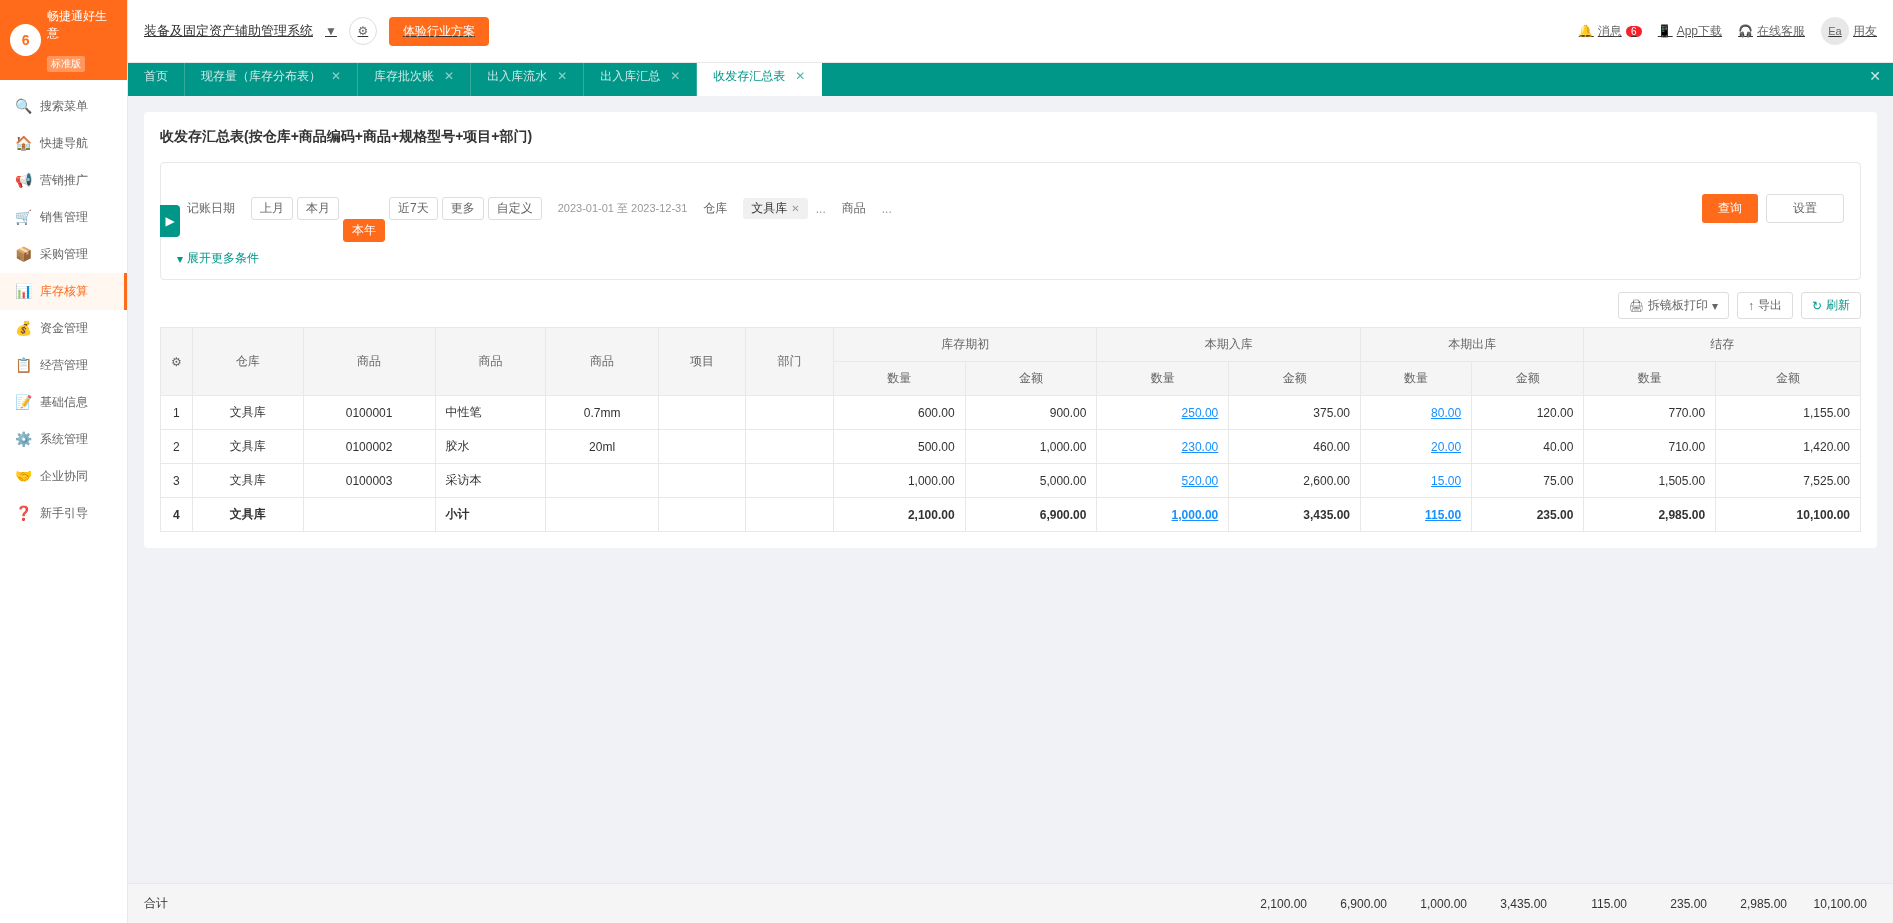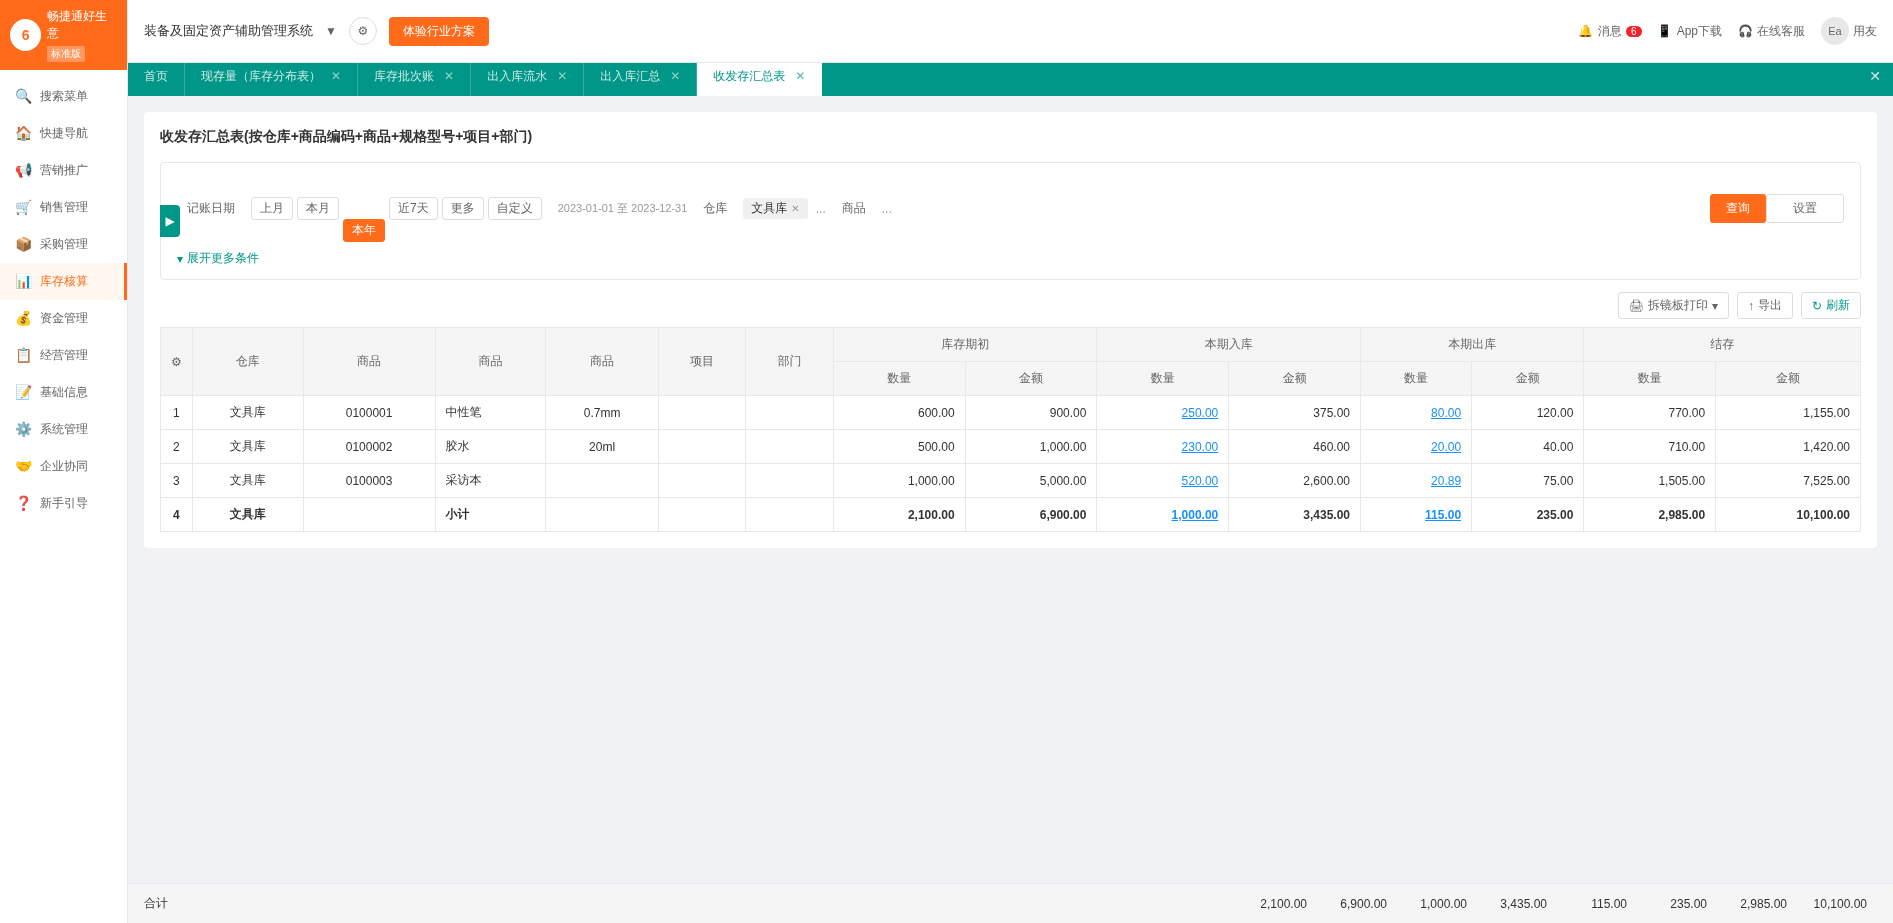--- a/index.html
+++ b/index.html
@@ -14,35 +14,35 @@
     .sidebar-logo {
       background: #ff6b1a; padding: 8px 10px; display: flex; align-items: center; gap: 6px;
       min-height: 56px;
     }
     .sidebar-logo-icon {
       width: 32px; height: 32px; background: #fff; border-radius: 50%;
       display: flex; align-items: center; justify-content: center;
       color: #ff6b1a; font-weight: bold; font-size: 14px;
     }
     .sidebar-logo-text { color: #fff; font-size: 12px; line-height: 1.4; }
-    .sidebar-logo-tag { background: rgba(255,255,255,0.3); color: #fff; font-size: 10px; padding: 1px 4px; border-radius: 2px; margin-top: 4px; display: inline-block; }
+    .sidebar-logo-tag { background: rgba(255,255,255,0.3); color: #fff; font-size: 10px; padding: 1px 4px; border-radius: 2px; margin-top: 14px; display: inline-block; }
     .sidebar-nav { flex: 1; padding: 8px 0; }
     .sidebar-item {
       display: flex; align-items: center; gap: 8px; padding: 10px 16px;
       cursor: pointer; color: #666; font-size: 12px;
       transition: all 0.2s;
     }
     .sidebar-item.active { background: #fff7f0; color: #ff6b1a; border-right: 3px solid #ff6b1a; }
     .sidebar-item-icon { width: 16px; height: 16px; display: flex; align-items: center; justify-content: center; font-size: 14px; }
 
     
     .topbar {
       position: fixed; left: 128px; top: 0; right: 0; height: 63px;
       background: #fff; border-bottom: 1px solid #e8e8e8; z-index: 99;
-      display: flex; align-items: center; justify-content: space-between; padding: 8px 16px;
+      display: flex; align-items: center; justify-content: space-between; padding: 8px 16px; text-decoration: underline;
     }
     .topbar-left { display: flex; align-items: center; gap: 12px; }
     .topbar-system-name { font-size: 13px; color: #333; }
     .topbar-dropdown { display: flex; align-items: center; gap: 4px; cursor: pointer; color: #666; }
     .topbar-settings-btn { width: 28px; height: 28px; border-radius: 50%; border: 1px solid #ddd; display: flex; align-items: center; justify-content: center; cursor: pointer; color: #666; }
     .topbar-experience-btn {
       background: #ff6b1a; color: #fff; border: none; padding: 6px 14px; border-radius: 4px; cursor: pointer; font-size: 12px;
     }
     .topbar-right { display: flex; align-items: center; gap: 16px; }
     .topbar-action { display: flex; align-items: center; gap: 4px; color: #666; cursor: pointer; font-size: 12px; }
@@ -84,21 +84,21 @@
     .filter-row { display: flex; align-items: center; gap: 16px; flex-wrap: wrap; margin-left: 10px; }
     .filter-label { color: #666; font-size: 12px; white-space: nowrap; text-align: right; }
     .filter-date-btns { display: flex; gap: 4px; align-items: center; }
     .filter-date-btn { padding: 2px 8px; border: 1px solid #ddd; border-radius: 3px; cursor: pointer; color: #666; font-size: 12px; background: #fff; text-align: right; }
     .filter-date-btn.active { background: #ff6b1a; color: #fff; border-color: #ff6b1a; margin-top: 44px; }
     .filter-date-range { color: #999; font-size: 11px; }
     .filter-warehouse { display: flex; align-items: center; gap: 8px; }
     .filter-tag { background: #f0f0f0; padding: 2px 8px; border-radius: 3px; display: flex; align-items: center; gap: 4px; color: #333; font-size: 12px; }
     .filter-tag-x { cursor: pointer; color: #999; font-size: 10px; }
     .filter-more { color: #999; cursor: pointer; }
-    .filter-actions { margin-left: auto; display: flex; gap: 0; }
+    .filter-actions { margin-left: auto; display: flex; gap: 8px; }
     .btn-query { background: #ff6b1a; color: #fff; border: none; padding: 5px 16px; border-radius: 3px; cursor: pointer; font-size: 12px; }
     .btn-settings { background: #fff; color: #666; border: 1px solid #ddd; padding: 5px 26px; border-radius: 3px; cursor: pointer; font-size: 12px; }
     .expand-more { color: #009688; cursor: pointer; font-size: 12px; display: flex; align-items: center; gap: 4px; margin-top: 8px; }
 
     
     .table-toolbar { display: flex; align-items: center; justify-content: flex-end; gap: 8px; margin-bottom: 8px; }
     .toolbar-btn { display: flex; align-items: center; gap: 4px; color: #666; cursor: pointer; font-size: 12px; border: 1px solid #ddd; padding: 4px 10px; border-radius: 3px; background: #fff; }
     .refresh-btn { color: #009688; cursor: pointer; font-size: 12px; }
 
     
@@ -370,21 +370,21 @@
       <td class="center">文具库</td>
       <td class="center">0100003</td>
       <td class="left">采访本</td>
       <td class="center"></td>
       <td class="center"></td>
       <td class="center"></td>
       <td>1,000.00</td>
       <td>5,000.00</td>
       <td><span class="link-num">520.00</span></td>
       <td>2,600.00</td>
-      <td><span class="link-num">20.89</span></td>
+      <td><span class="link-num">15.00</span></td>
       <td>75.00</td>
       <td>1,505.00</td>
       <td>7,525.00</td>
     </tr>
           <tr class="subtotal">
     <td class="center">4</td>
     <td class="center">文具库</td>
     <td class="center"></td>
     <td class="left">小计</td>
     <td></td>

